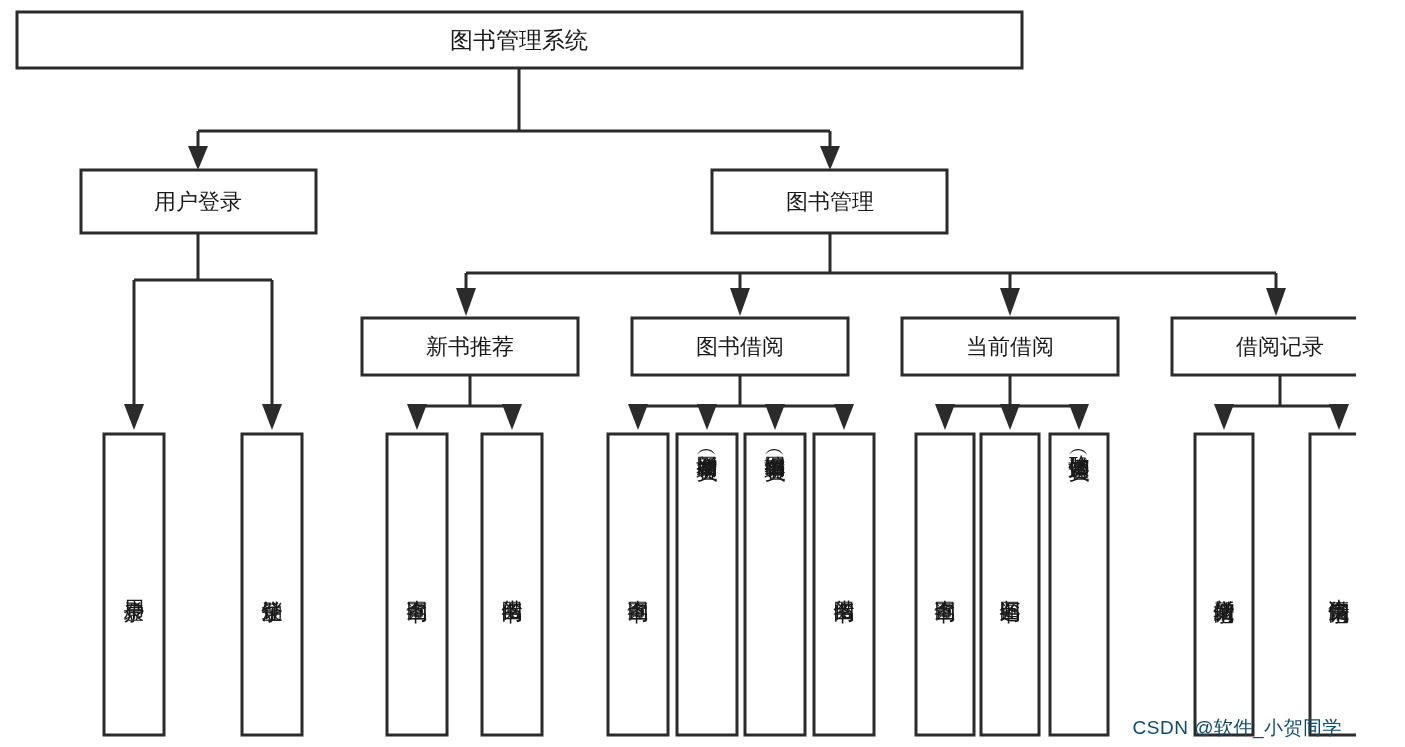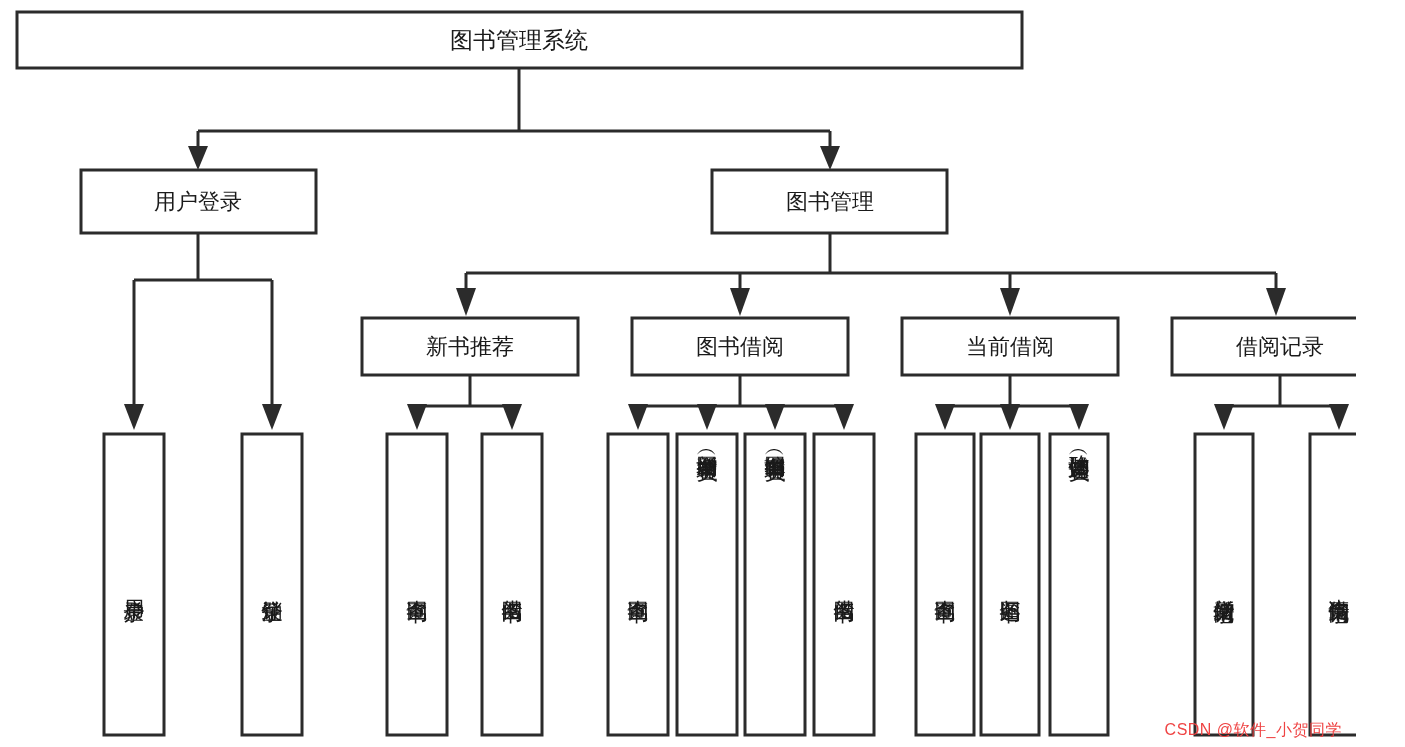--- a/index.html
+++ b/index.html
@@ -53,22 +53,22 @@
     dominant-baseline: middle;
   }
   .node-label-root {
     font-size: 23px;
   }
   .watermark {
     position: absolute;
     right: 14px;
     bottom: 6px;
     font-family: "Liberation Sans", "DejaVu Sans", sans-serif;
-    font-size: 16px;
-    color: #ef4444;
+    font-size: 19px;
+    color: #0c4a6e;
     letter-spacing: 0.5px;
     white-space: nowrap;
     pointer-events: none;
   }
   .vert-leaf-text {
     writing-mode: vertical-rl;
     text-orientation: upright;
     font-family: "Liberation Sans", "DejaVu Sans", sans-serif;
     font-size: 21px;
     color: #1a1a1a;

